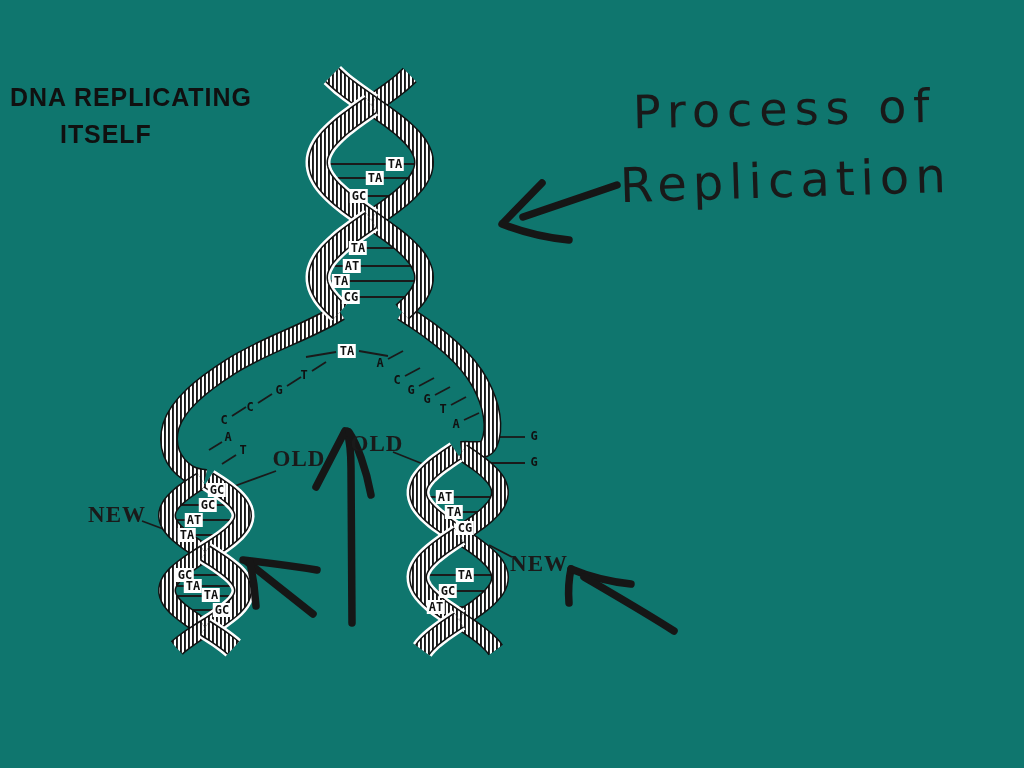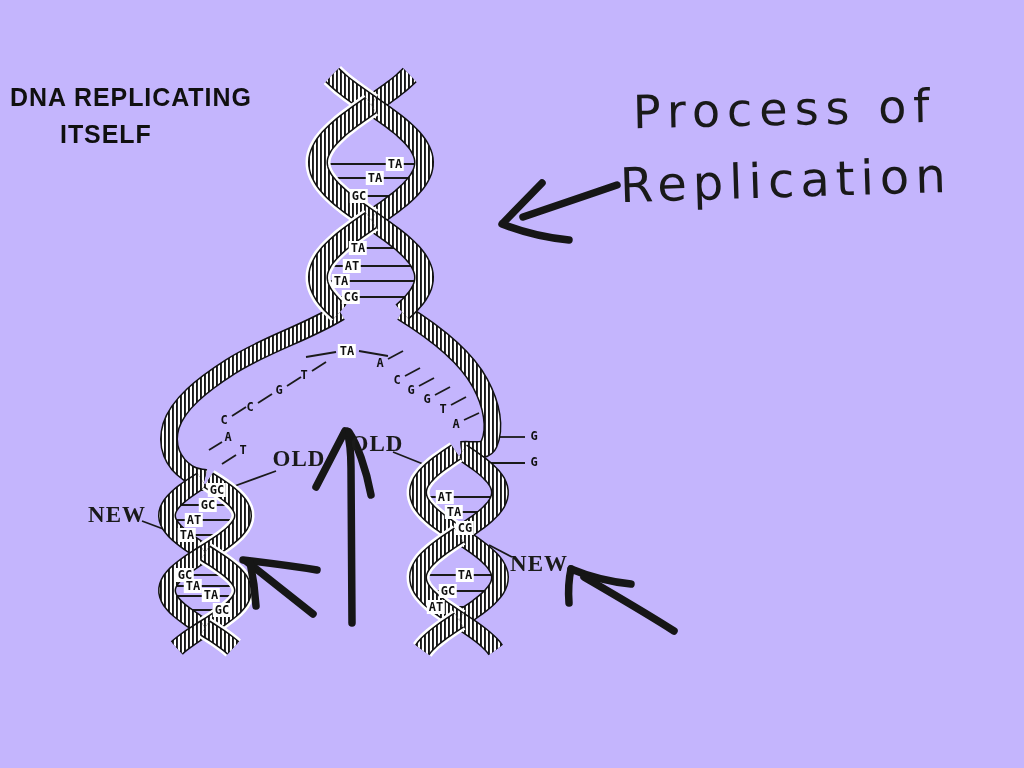--- a/index.html
+++ b/index.html
@@ -1,16 +1,16 @@
 <!DOCTYPE html>
 <html><head>
 <meta charset="utf-8">
 <style>
   html,body{margin:0;padding:0;background:#ffffff;}
-  #stage{position:relative;width:1024px;height:768px;background:#c4b5fd;overflow:hidden;
+  #stage{position:relative;width:1024px;height:768px;background:#0f766e;overflow:hidden;
          font-family:"Liberation Sans",sans-serif;}
   #art{position:absolute;left:0;top:0;z-index:1;}
   .lbl{position:absolute;z-index:2;transform:translate(-50%,-50%);white-space:nowrap;color:#111;text-align:center;}
   .bp{font:bold 12px "DejaVu Sans Mono",monospace;background:#fff;padding:0 2px;}
   .bs{font:bold 12px "DejaVu Sans Mono",monospace;}
   .tag{font:bold 23px "Liberation Serif",serif;letter-spacing:1px;color:#1a1a1a;}
   .title{position:absolute;z-index:2;color:#101010;font:bold 26px "Liberation Sans",sans-serif;
          letter-spacing:1px;transform:scaleX(0.96);transform-origin:left top;}
   .hand{position:absolute;z-index:2;color:#191919;font-family:"DejaVu Sans",sans-serif;}
   .hand1{font-size:46px;letter-spacing:7px;transform:rotate(-1.2deg);}

